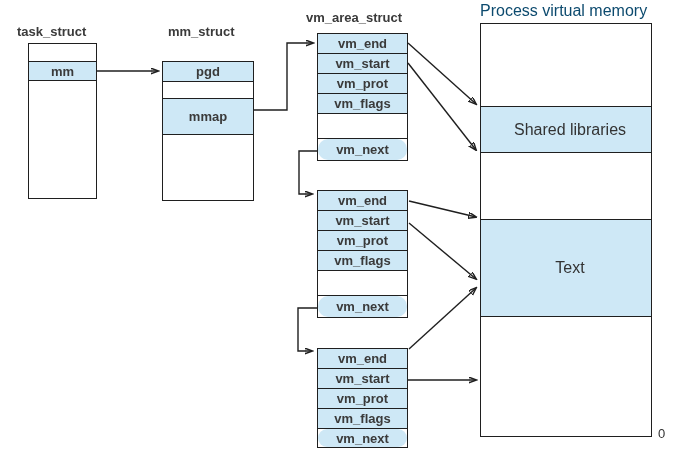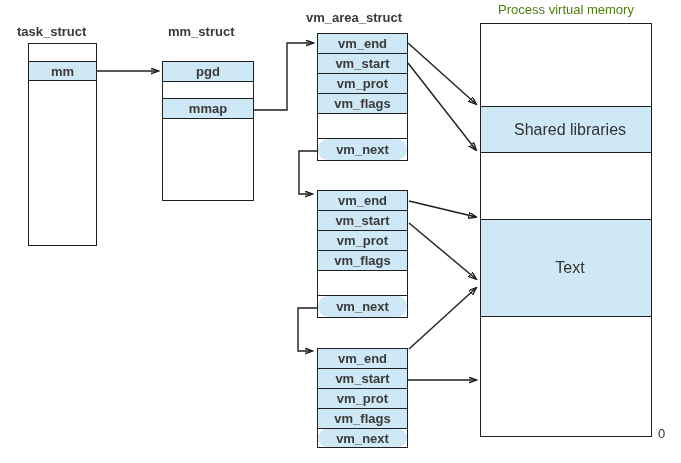--- a/index.html
+++ b/index.html
@@ -19,23 +19,22 @@
   .mono{font-family:Liberation Sans, sans-serif;}
   .struct-title{
     position:absolute;
     font-size:13px;font-weight:700;
     color:var(--text);
     white-space:nowrap;
     letter-spacing:0px;
   }
   .sans-title{
     position:absolute;
-    font-size:13px;
-    color:#4d7c0f;
-    text-align:center;
+    font-size:16px;
+    color:#0c4a6e;
     white-space:nowrap;
   }
   .box{
     position:absolute;
     border:1.5px solid var(--line);
     box-sizing:border-box;
     background:#ffffff;
   }
   .row{
     box-sizing:border-box;
@@ -76,33 +75,33 @@
 </head>
 <body>
 
 <div class="canvas">
 
   <div class="struct-title mono" style="left:17px;top:24px">task_struct</div>
   <div class="struct-title mono" style="left:168px;top:24px">mm_struct</div>
   <div class="struct-title mono" style="left:306px;top:10px">vm_area_struct</div>
   <div class="sans-title" style="left:480px;top:2px;width:172px">Process virtual memory</div>
 
-  <div class="box" style="left:28px;top:43px;width:69px;height:203px">
+  <div class="box" style="left:28px;top:43px;width:69px;height:156px">
     <div class="col">
       <div class="row white" style="height:18px"></div>
       <div class="row blue mono" style="height:19px">mm</div>
       <div class="row white noline fill-rest"></div>
     </div>
   </div>
 
   <div class="box" style="left:162px;top:61px;width:92px;height:140px">
     <div class="col">
       <div class="row blue mono" style="height:20px">pgd</div>
       <div class="row white" style="height:17px"></div>
-      <div class="row blue mono" style="height:20px">mmap</div>
+      <div class="row blue mono" style="height:36px">mmap</div>
       <div class="row white noline fill-rest"></div>
     </div>
   </div>
 
   <div class="box" style="left:317px;top:33px;width:91px;height:128px">
     <div class="col">
       <div class="row blue mono" style="height:20px">vm_end</div>
       <div class="row blue mono" style="height:20px">vm_start</div>
       <div class="row blue mono" style="height:20px">vm_prot</div>
       <div class="row blue mono" style="height:20px">vm_flags</div>

